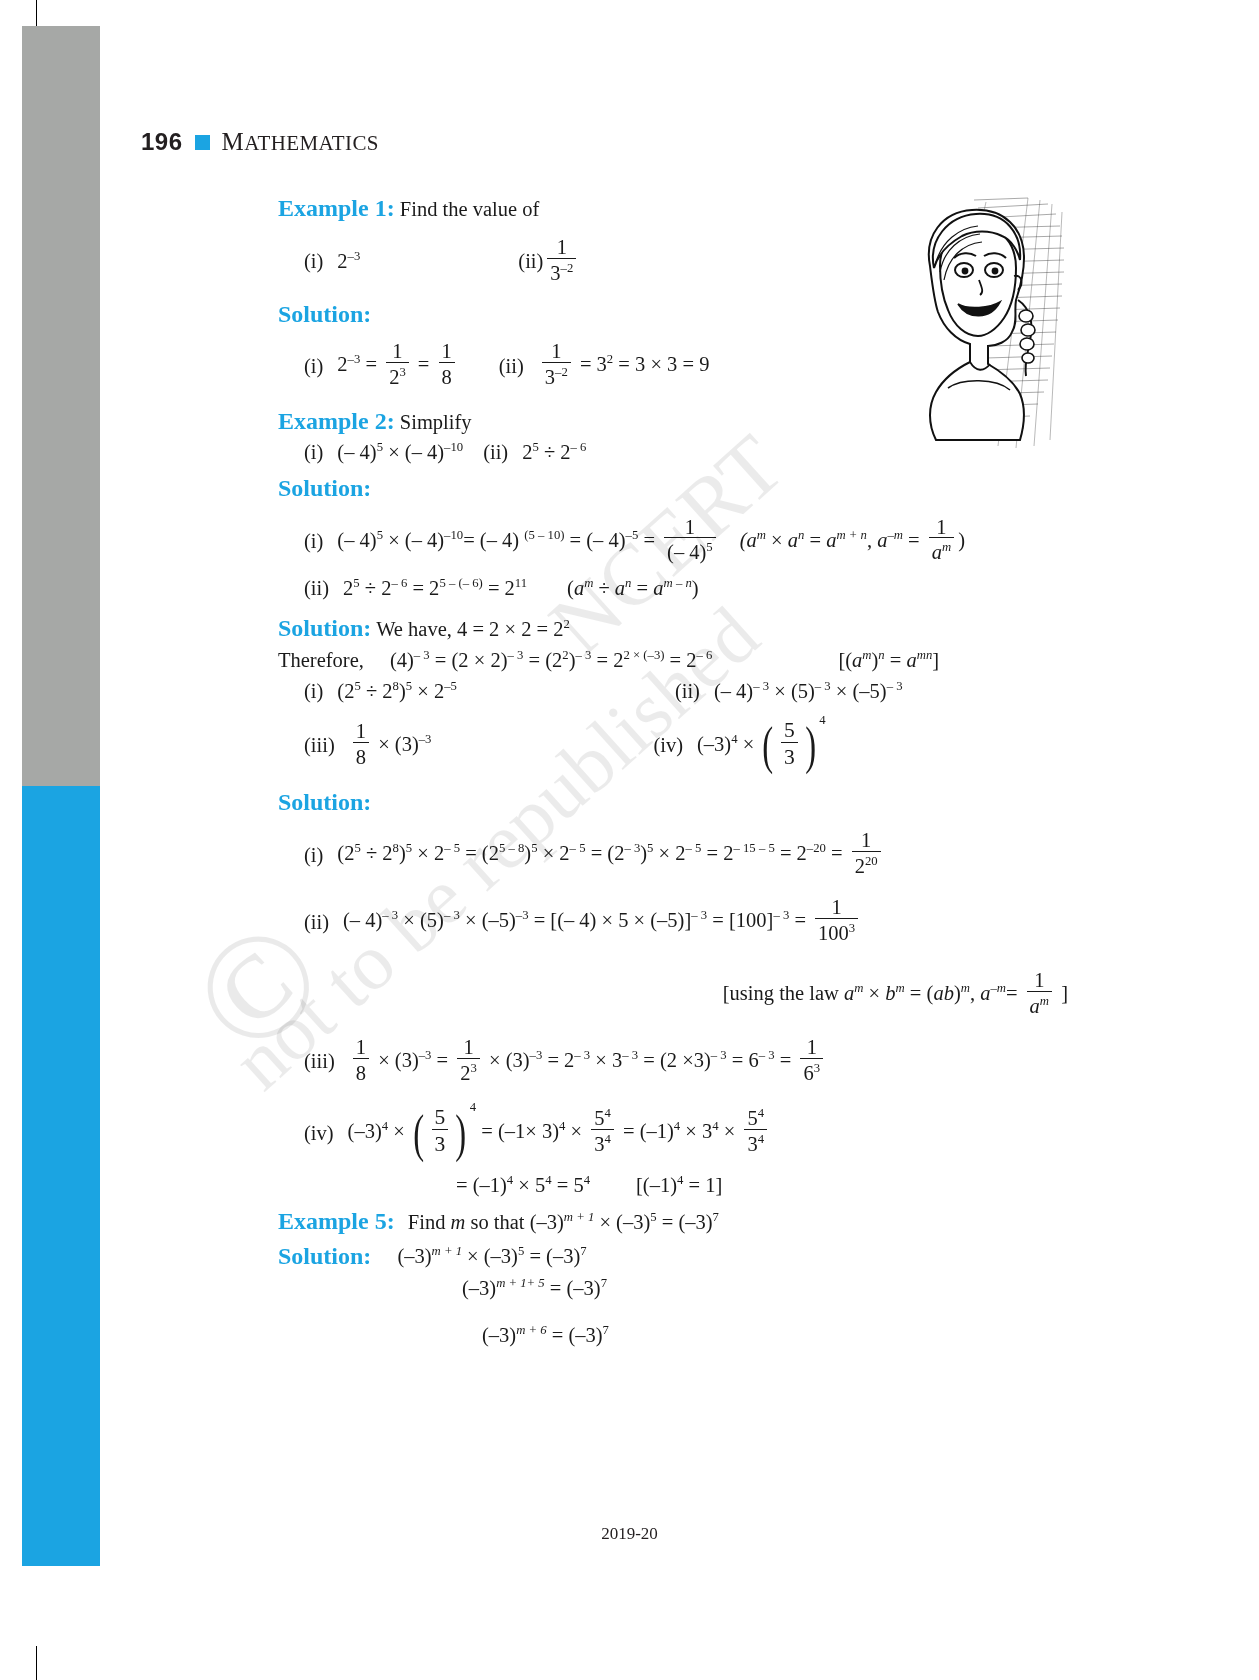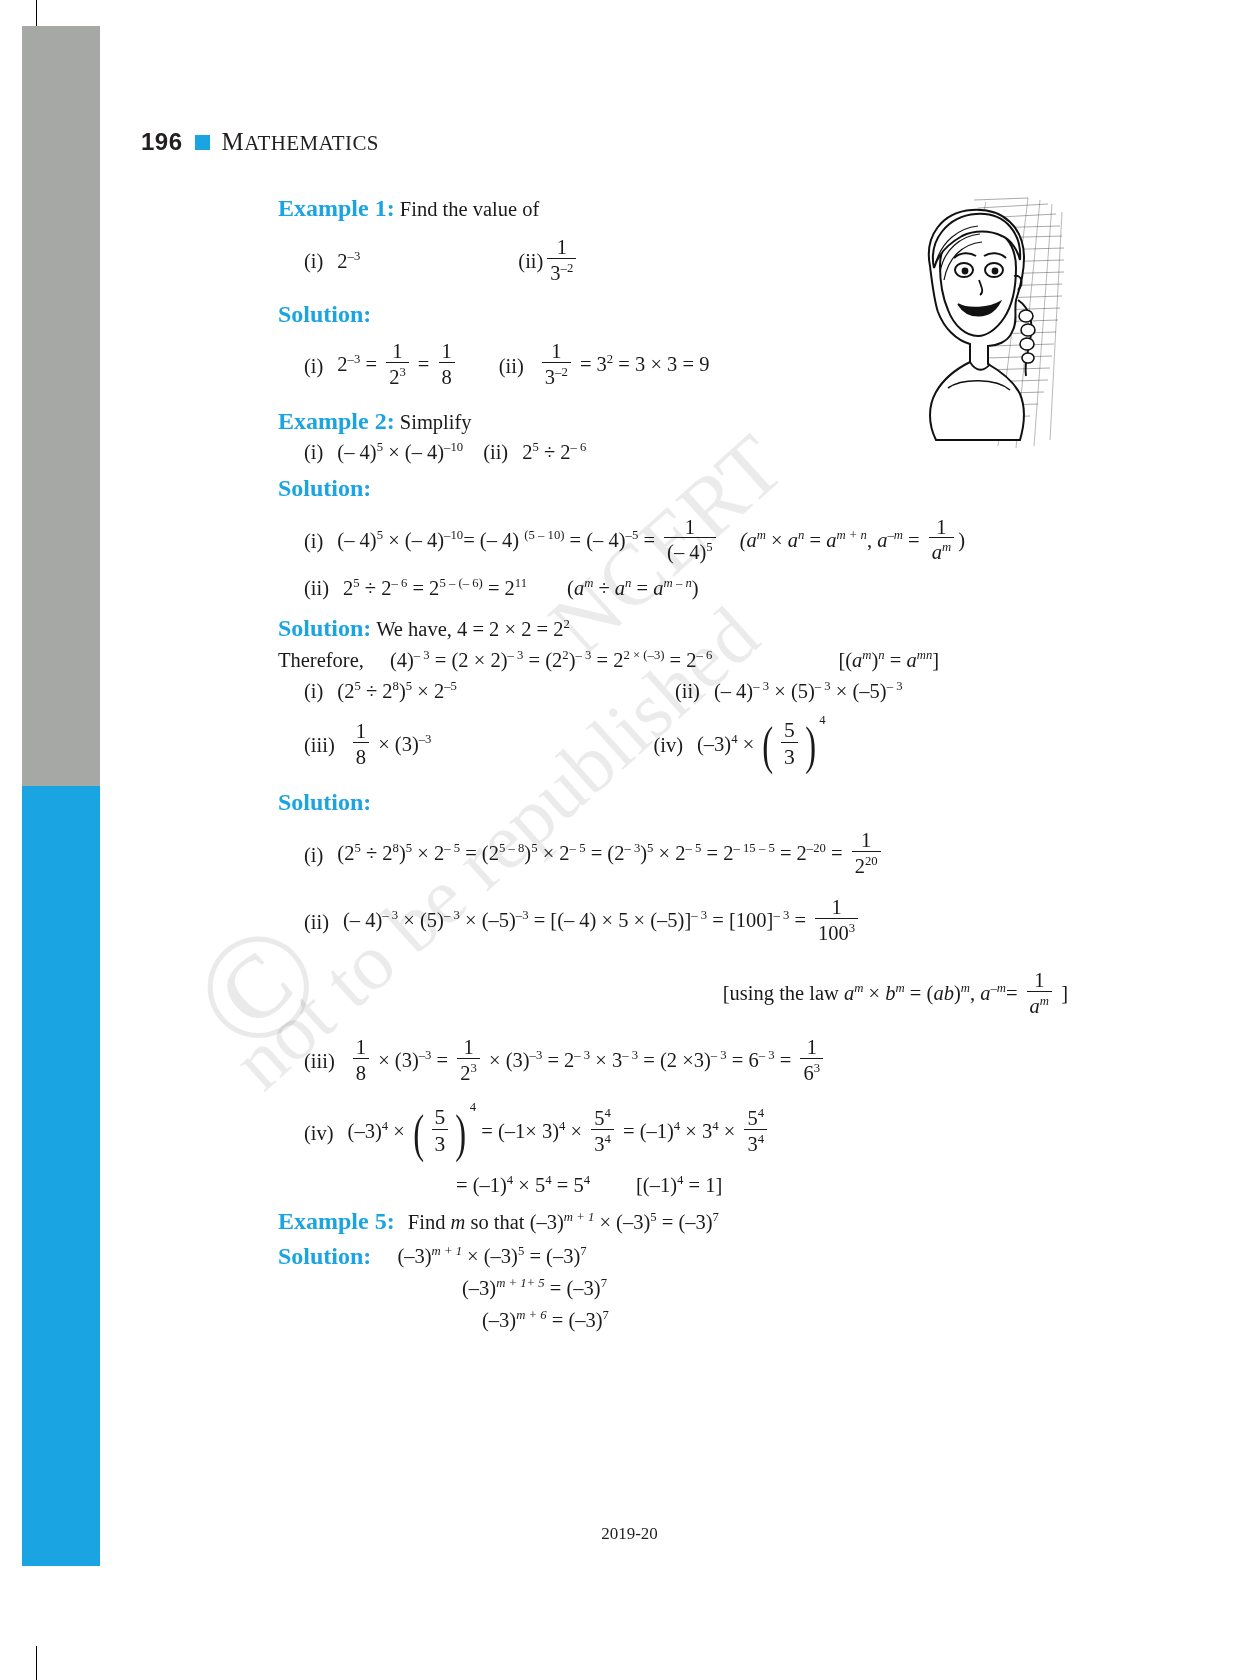--- a/index.html
+++ b/index.html
@@ -423,21 +423,21 @@
   <div class="row" style="margin-top:8px;">
     <span class="blue ex-head">Solution:</span>
     <span style="margin-left:26px;" class="nowrap">(–3)<sup class="it">m + 1</sup> × (–3)<sup>5</sup> = (–3)<sup>7</sup></span>
   </div>
 
   <div class="row" style="margin-top:6px;">
     <span style="display:inline-block;width:184px;"></span>
     <span class="nowrap">(–3)<sup class="it">m + 1+ 5</sup> = (–3)<sup>7</sup></span>
   </div>
 
-  <div class="row" style="margin-top:8px;">
+  <div class="row" style="margin-top:23px;">
     <span style="display:inline-block;width:204px;"></span>
     <span class="nowrap">(–3)<sup class="it">m + 6</sup> = (–3)<sup>7</sup></span>
   </div>
 
 
 </div>
 
 <div class="footer">2019-20</div>
 
 </body></html>

